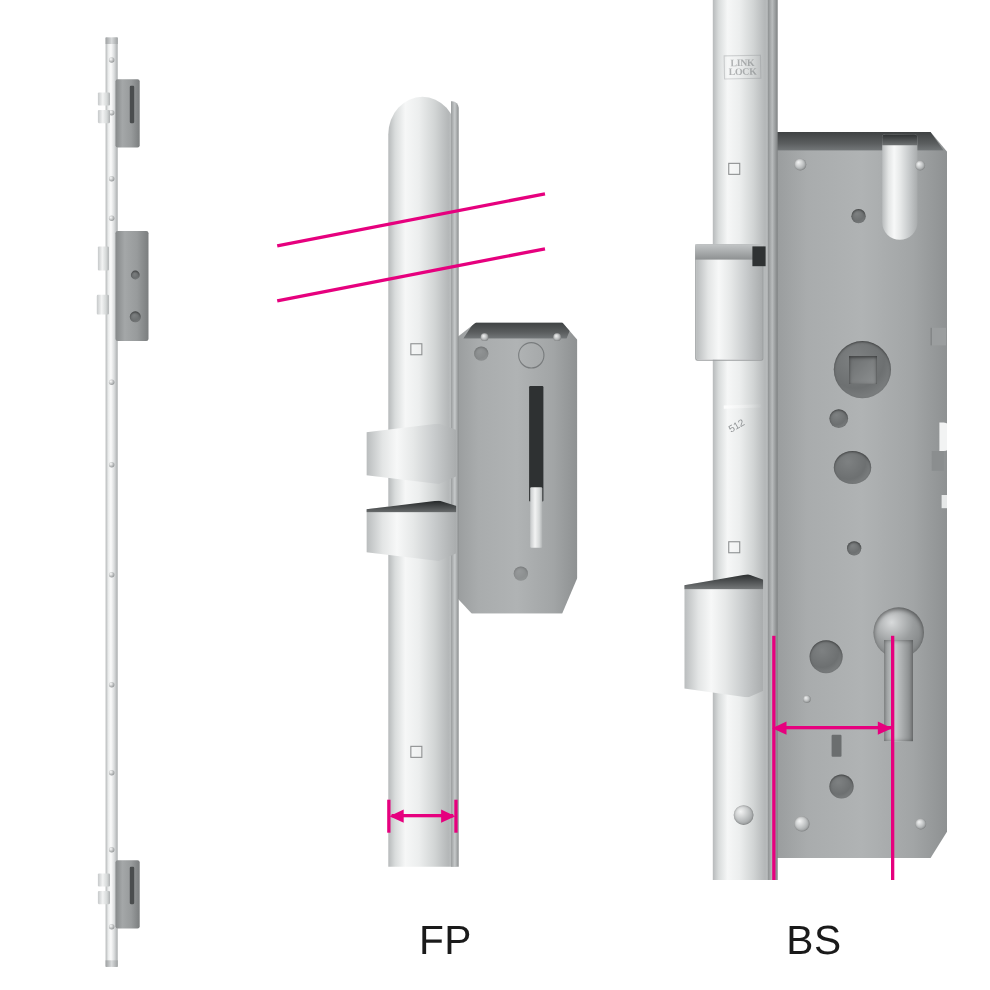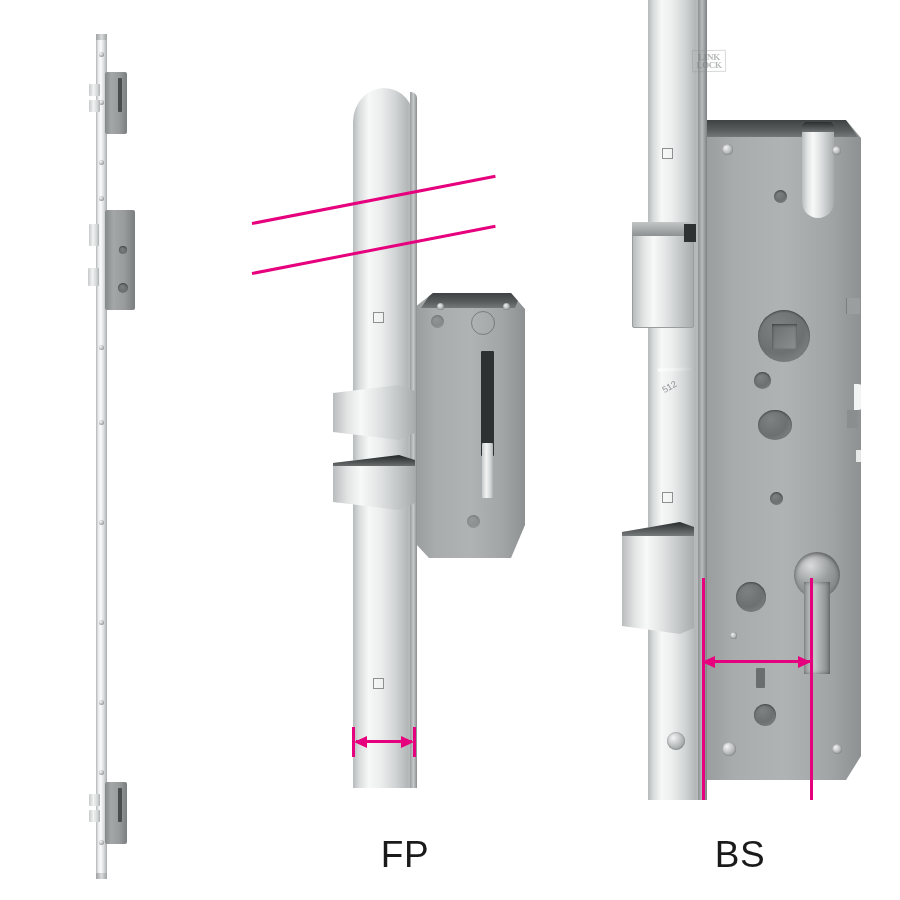--- a/index.html
+++ b/index.html
@@ -313,21 +313,21 @@
       <div class="bs-screw" style="left:16px; top:622px; width:14px; height:14px;"></div>
       <div class="bs-screw" style="left:126px; top:624px; width:10px; height:10px;"></div>
 
       <div style="position:absolute;left:148px;top:264px;width:10px;height:26px;background:#f2f3f3;border-radius:0 6px 6px 0;"></div>
       <div style="position:absolute;left:150px;top:330px;width:6px;height:12px;background:#e6e8e8;"></div>
     </div>
 
     <div class="bs-plate metal-plate"></div>
     <div class="bs-plate-side"></div>
 
-    <div class="logo-stamp" style="left:48px; top:50px; width:34px;margin-left:34px;">LINK LOCK</div>
+    <div class="logo-stamp" style="left:48px; top:50px; width:34px;">LINK LOCK</div>
 
     <div style="position:absolute;left:48px;top:368px;width:34px;height:3px;
          background:linear-gradient(to right,rgba(255,255,255,.85),rgba(200,203,204,.2));transform:rotate(-2deg);"></div>
     <div class="engrave" style="left:52px; top:382px;">512</div>
 
     <div class="fp-sq" style="left:52px; top:148px;"></div>
     <div class="fp-sq" style="left:52px; top:492px;"></div>
     <div class="bs-screw" style="left:57px; top:732px; width:18px; height:18px;"></div>
 
     <div class="bolt-metal" style="position:absolute;left:22px;top:222px;width:62px;height:106px;

